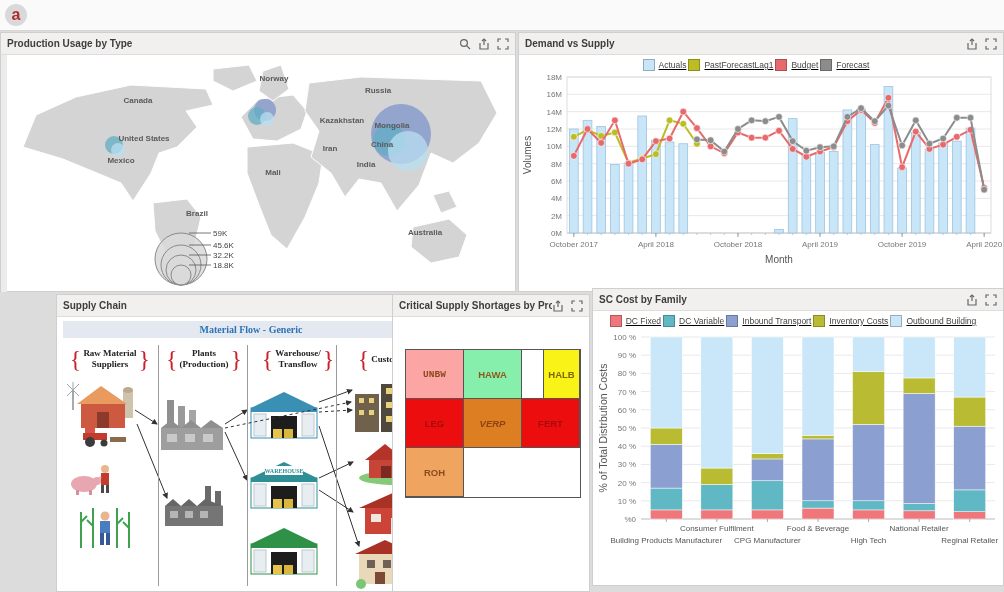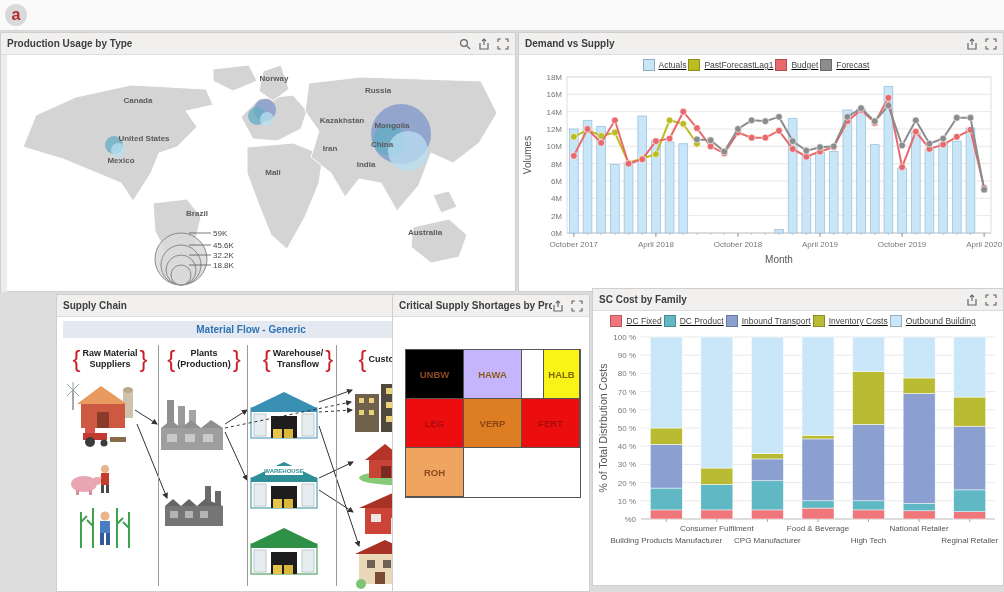--- a/index.html
+++ b/index.html
@@ -356,21 +356,21 @@
               <path d="M4,3 L6,1 L8,3" fill="none" stroke="#666" stroke-width="1.2"></path>
             </svg>
         </span>
         <span class="picon">
           <svg width="12" height="12">
               <path d="M1,4 V1 H4 M8,1 H11 V4 M11,8 V11 H8 M4,11 H1 V8" fill="none" stroke="#666" stroke-width="1.2"></path>
             </svg>
         </span>
       </div>
     </div>
-    <div style="position:relative;">
+    <div style="position:relative;font-family:Liberation Serif, serif;">
       <div id="sc-banner">Material Flow - Generic</div>
       <div id="sc-cols">
         <div class="sc-col">
             <span class="sc-brace">{</span>
             <span class="sc-col-label">Raw Material
 Suppliers</span>
             <span class="sc-brace">}</span>
           </div>
         <div class="sc-col">
             <span class="sc-brace">{</span>
@@ -575,25 +575,25 @@
             </svg>
         </span>
         <span class="picon">
           <svg width="12" height="12">
               <path d="M1,4 V1 H4 M8,1 H11 V4 M11,8 V11 H8 M4,11 H1 V8" fill="none" stroke="#666" stroke-width="1.2"></path>
             </svg>
         </span>
       </div>
     </div>
     <div id="heat-grid">
-        <div class="heat-cell" style="background: #000000; color: rgb(141, 74, 29);">UNBW</div>
-        <div class="heat-cell" style="background: #c4b5fd; color: rgb(141, 90, 29);">HAWA</div>
+        <div class="heat-cell" style="background: #fca5a5; color: rgb(141, 74, 29); font-family: Liberation Mono, monospace;">UNBW</div>
+        <div class="heat-cell" style="background: #86efac; color: rgb(141, 90, 29);">HAWA</div>
         <div class="heat-cell" style="background: rgb(250, 243, 24); color: rgb(128, 102, 0); margin-left: 21px;">HALB</div>
         <div class="heat-cell" style="background: rgb(236, 14, 14); color: rgb(168, 11, 11);">LEG</div>
-        <div class="heat-cell" style="background: rgb(220, 126, 33); color: rgb(141, 67, 19);">VERP</div>
+        <div class="heat-cell" style="background: rgb(220, 126, 33); color: rgb(141, 67, 19); font-style: italic;">VERP</div>
         <div class="heat-cell" style="background: rgb(236, 14, 14); color: rgb(168, 11, 11);">FERT</div>
         <div class="heat-cell" style="background: rgb(239, 165, 95); color: rgb(141, 74, 29);">ROH</div>
       </div>
   </div>
 
   <div class="panel" id="panel-cost">
     <div class="panel-header">
       <div class="panel-title">SC Cost by Family</div>
       <div class="panel-icons">
         <span class="picon">
@@ -610,21 +610,21 @@
         </span>
       </div>
     </div>
     <div class="chart-legend" id="cost-legend">
         <span class="leg-item">
           <span class="leg-sq" style="background: rgb(239, 118, 123);"></span>
           <span class="leg-label">DC Fixed</span>
         </span>
         <span class="leg-item">
           <span class="leg-sq" style="background: rgb(95, 184, 196);"></span>
-          <span class="leg-label">DC Product</span>
+          <span class="leg-label">DC Variable</span>
         </span>
         <span class="leg-item">
           <span class="leg-sq" style="background: rgb(139, 159, 209);"></span>
           <span class="leg-label">Inbound Transport</span>
         </span>
         <span class="leg-item">
           <span class="leg-sq" style="background: rgb(185, 187, 51);"></span>
           <span class="leg-label">Inventory Costs</span>
         </span>
         <span class="leg-item">

